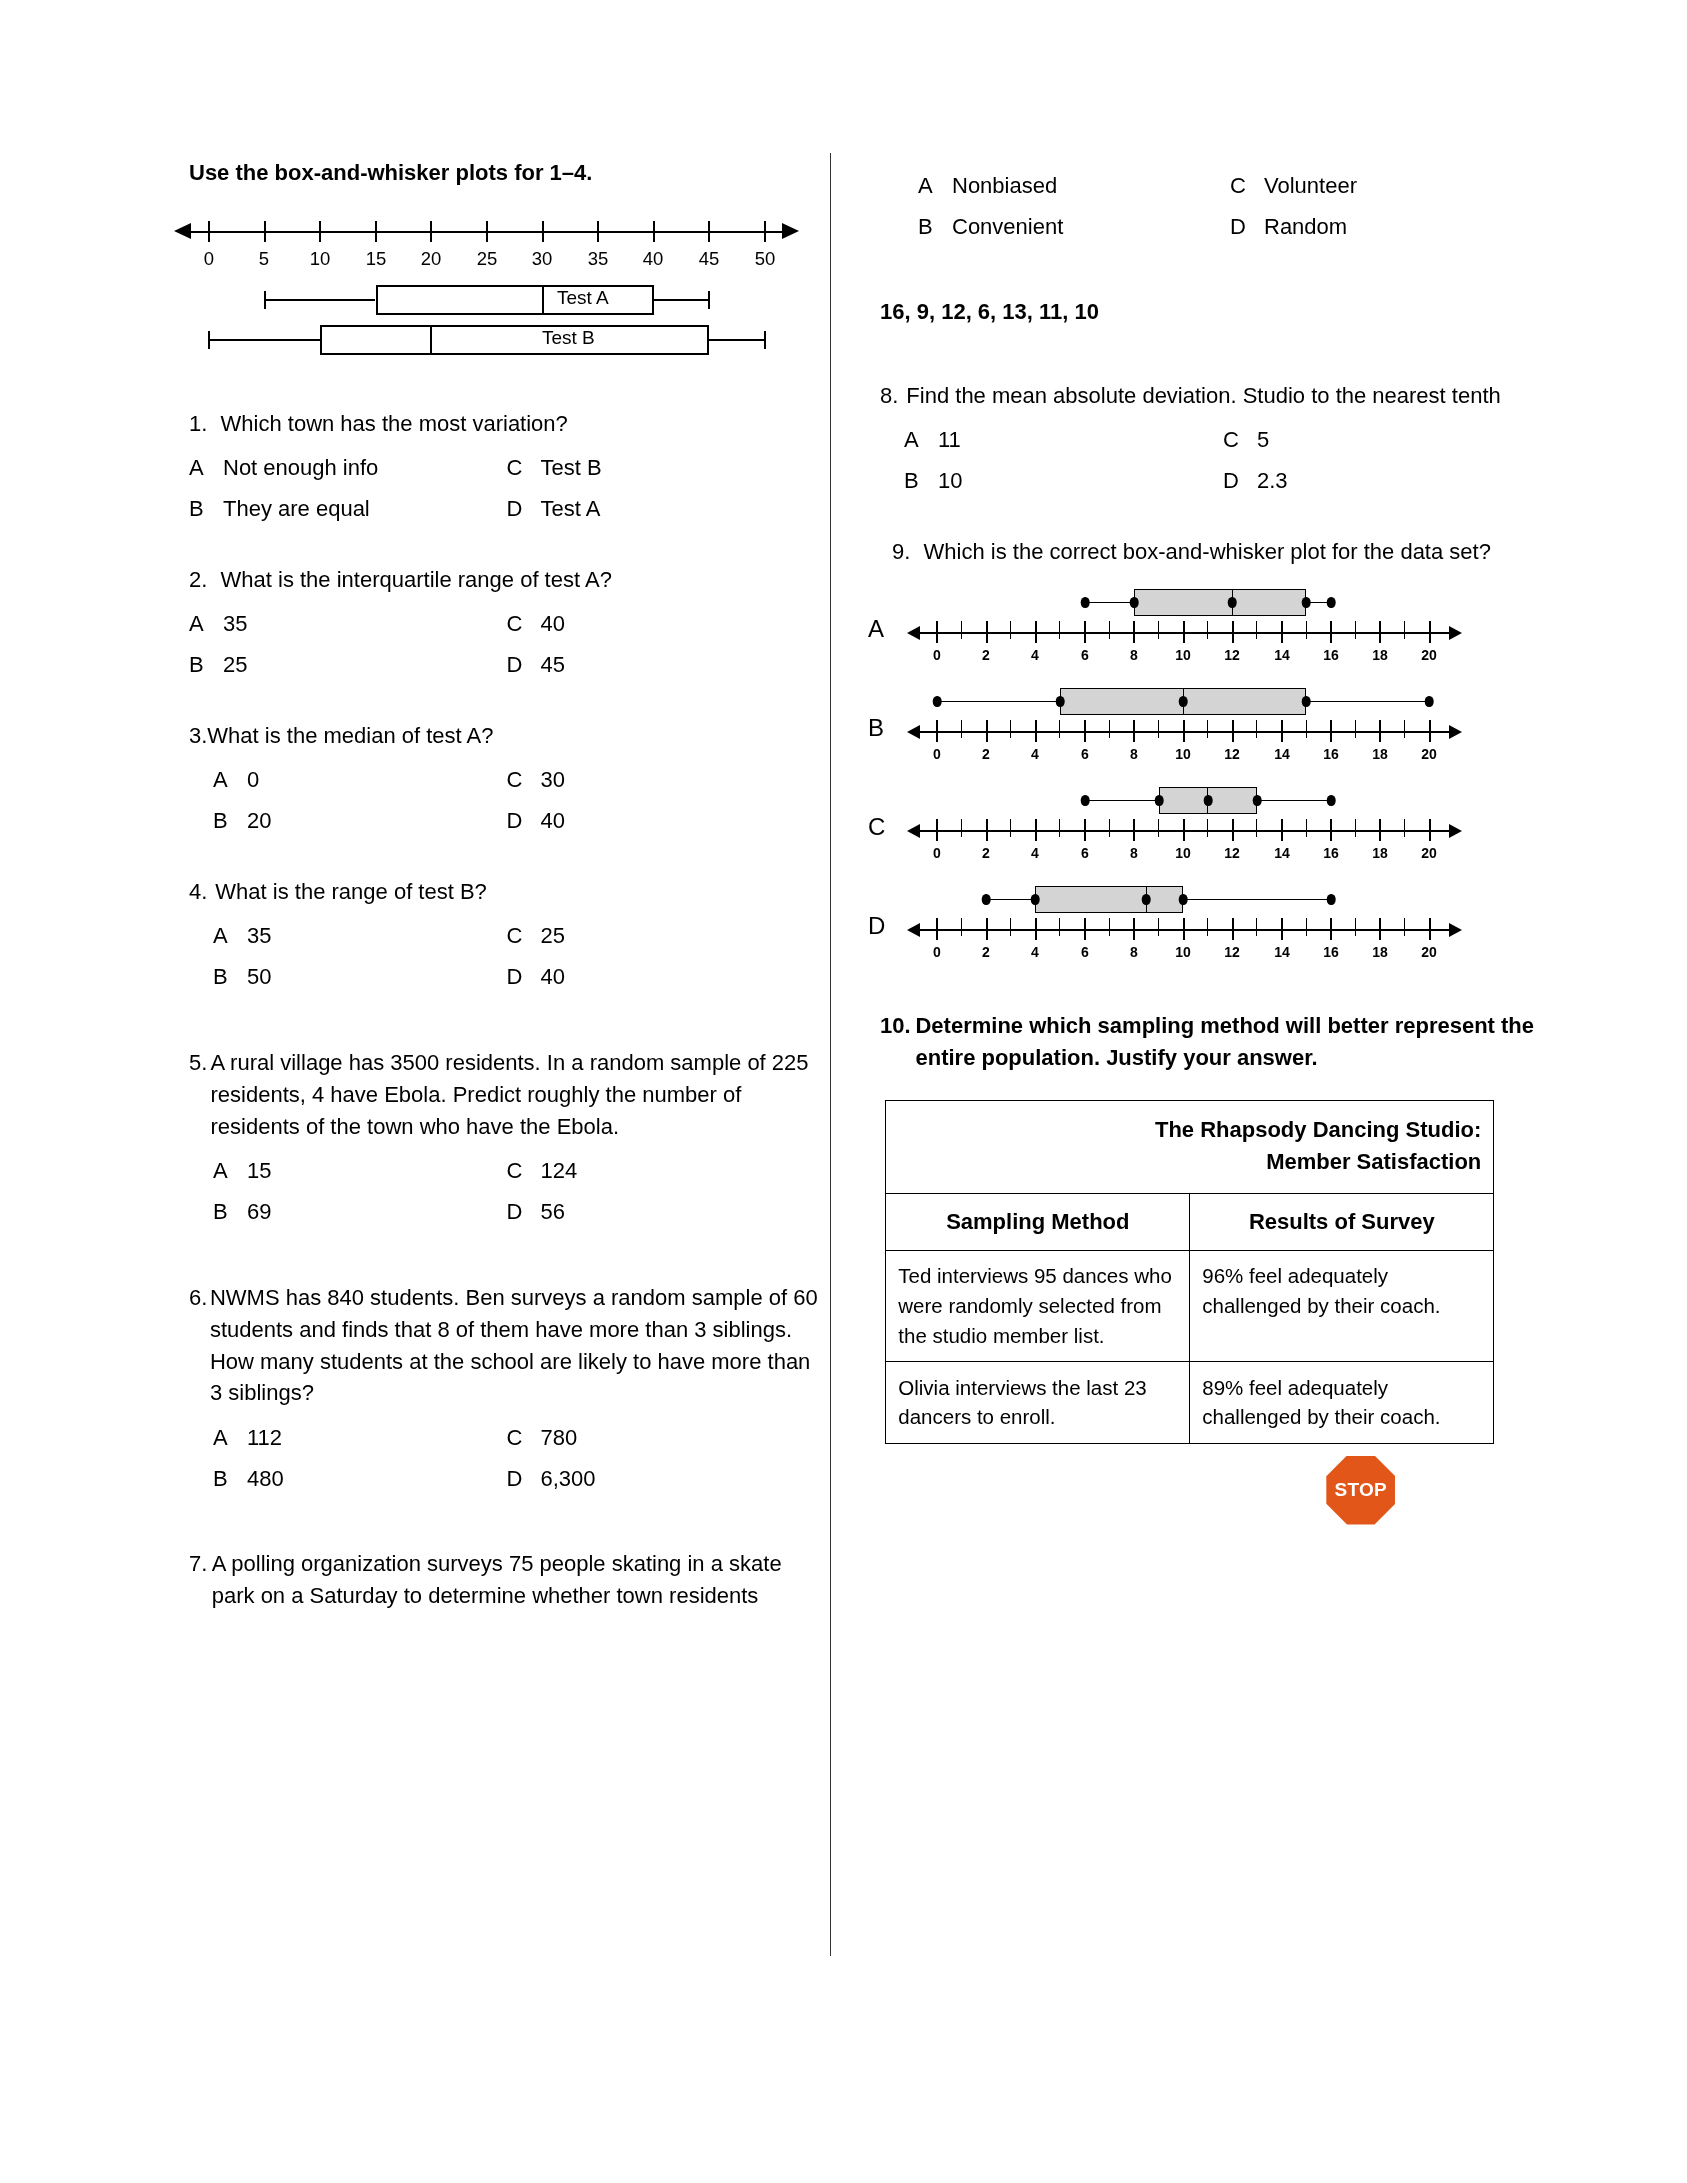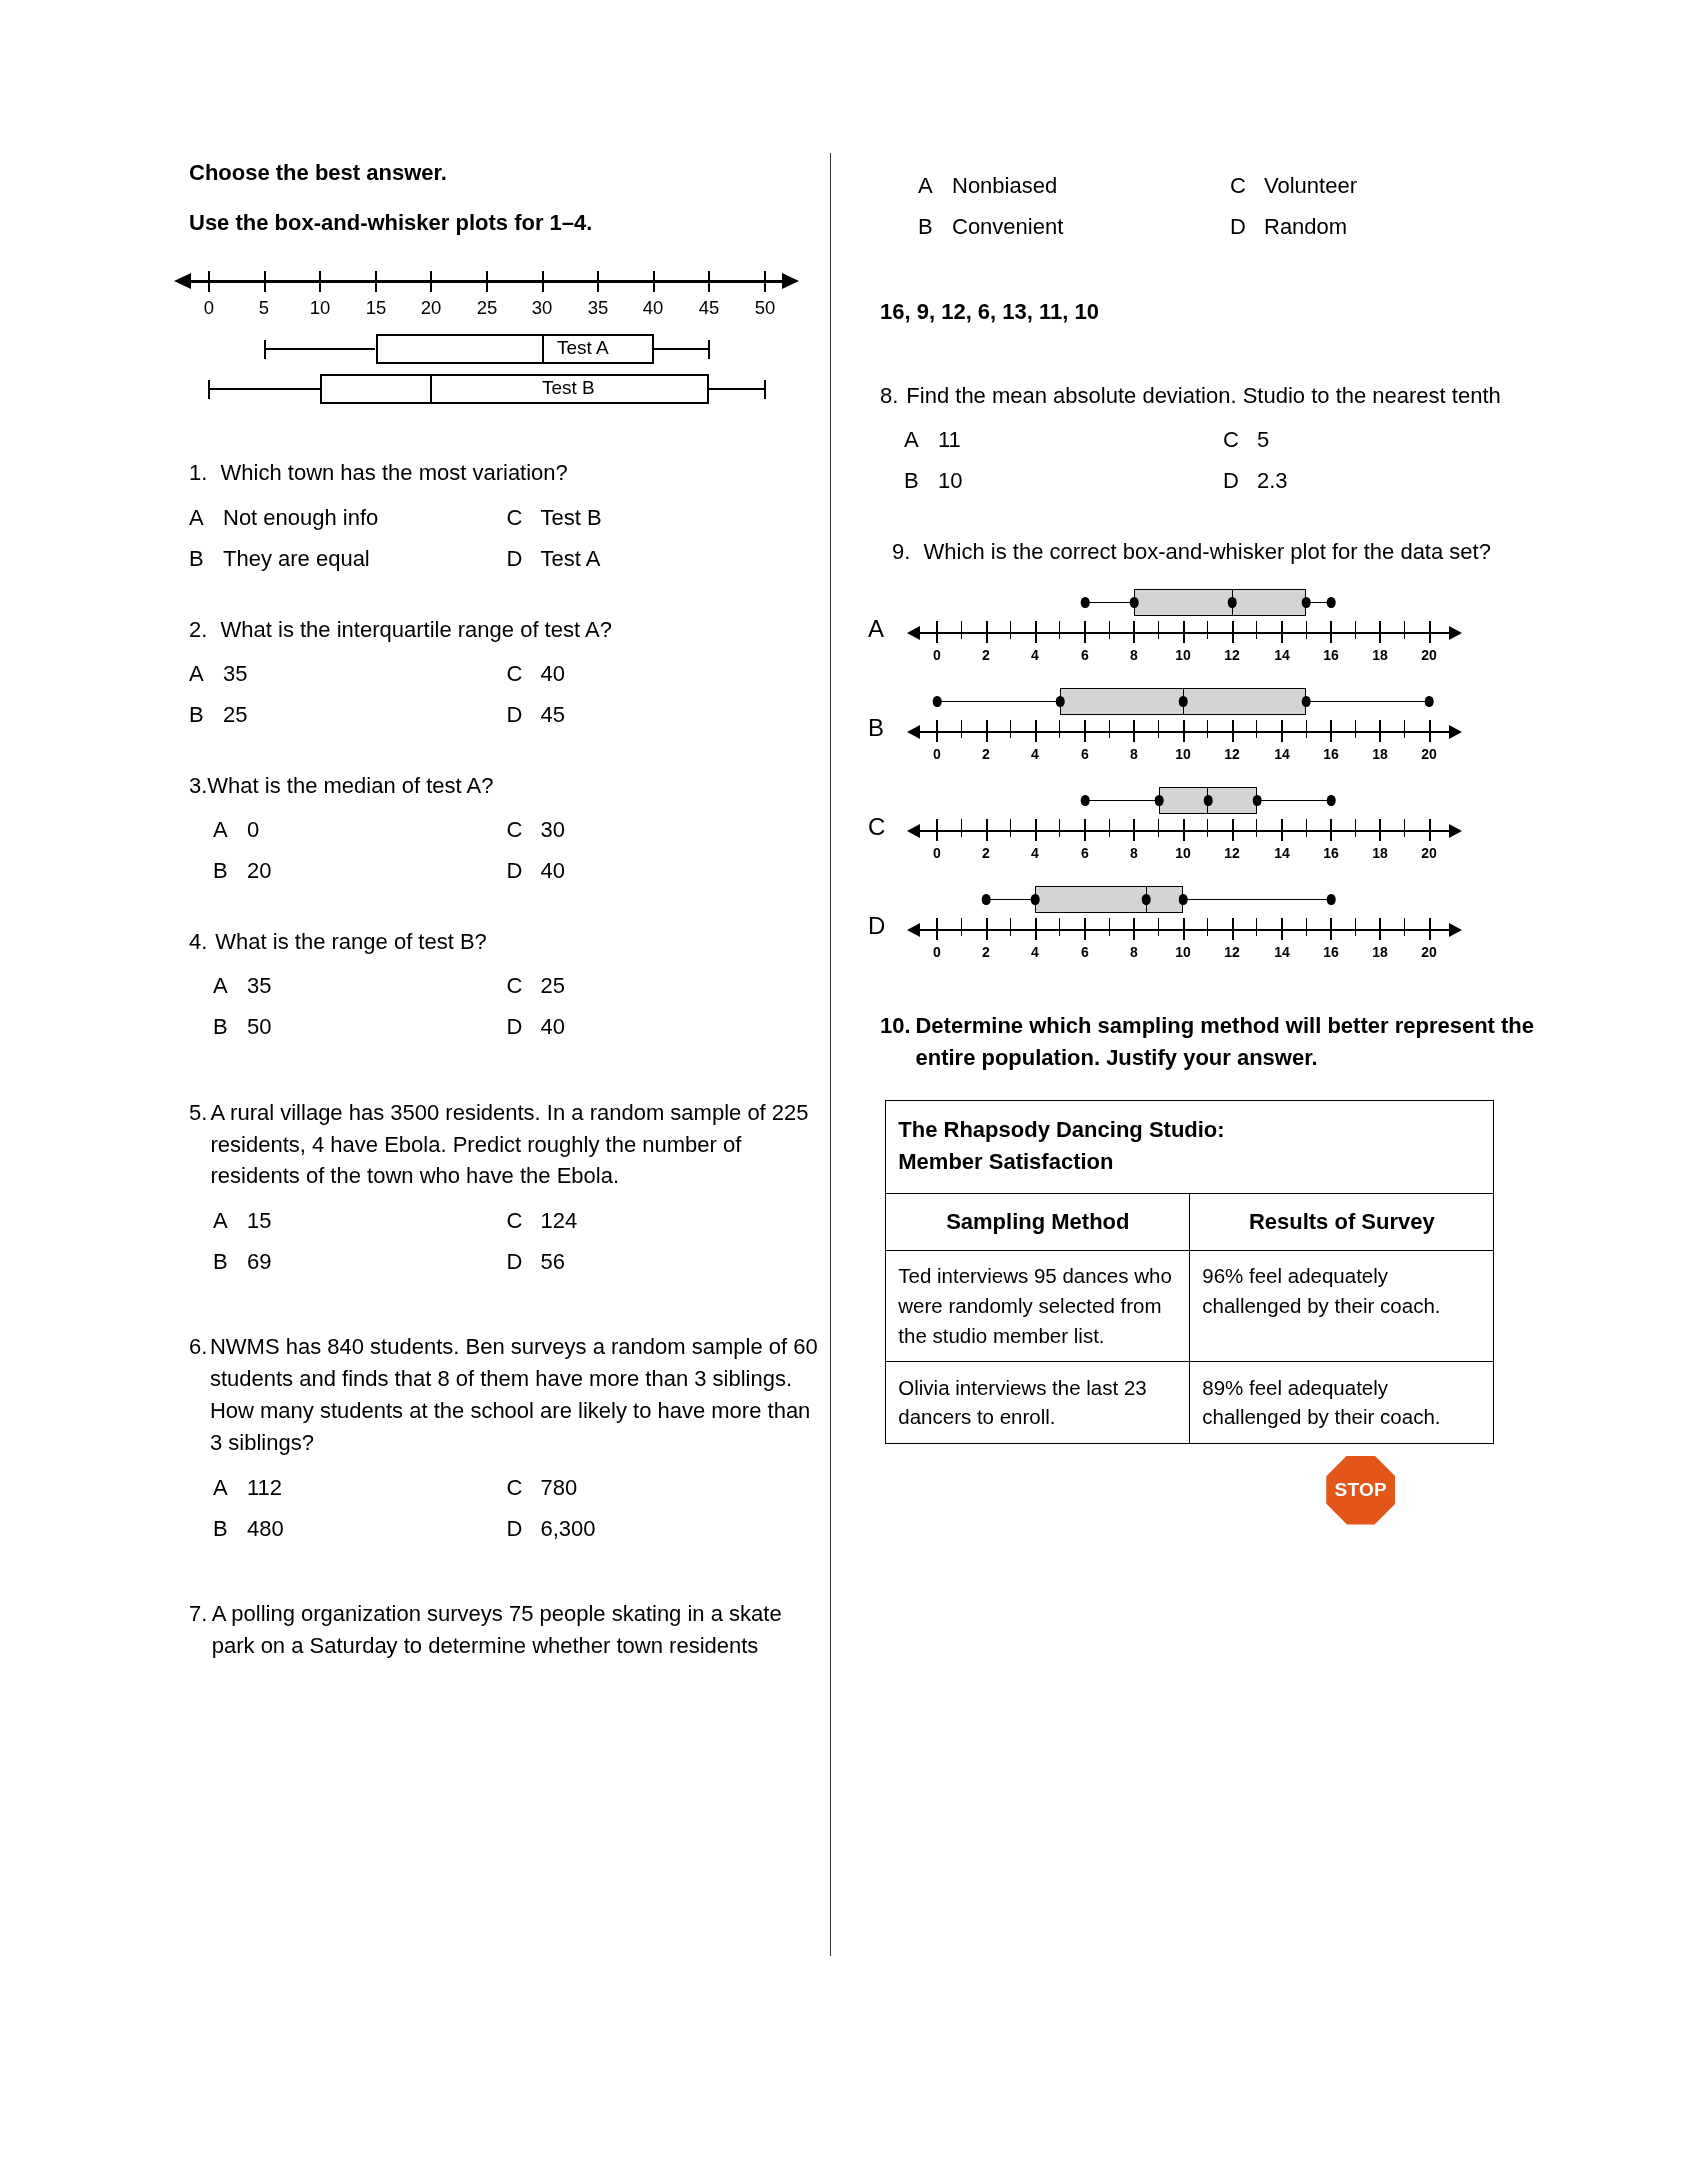--- a/index.html
+++ b/index.html
@@ -253,21 +253,21 @@
   }
   .survey-table td, .survey-table th {
     border: 1.3px solid #000;
     padding: 10.6px 12px;
     font-size: 20.5px;
     line-height: 1.45;
     vertical-align: top;
     text-align: left;
   }
   .survey-table .tbl-title {
-    text-align: left;
+    text-align: right;
     font-weight: bold;
     font-size: 22px;
     padding: 13.2px 12px 14.6px 12px;
   }
   .survey-table .tbl-head {
     text-align: center;
     font-weight: bold;
     font-size: 22px;
     padding: 12px;
   }
@@ -300,21 +300,20 @@
 </head>
 <body>
 
 <div class="page">
 
 
   <div class="col-divider"></div>
 
   <div class="col-left">
 
-    <div class="bold-line">Choose the best answer.</div>
     <div class="bold-line">Use the box-and-whisker plots for 1–4.</div>
 
     <div class="bw-fig">
       <div class="bw-arrow-left"></div>
       <div class="bw-arrow-right"></div>
       <div class="bw-axis"></div>
       <div id="bw-ticks">
           <div class="bw-tick" style="left: 19px;"></div>
           <div class="bw-tlabel" style="left: 20px;">0</div>
           <div class="bw-tick" style="left: 75px;"></div>

